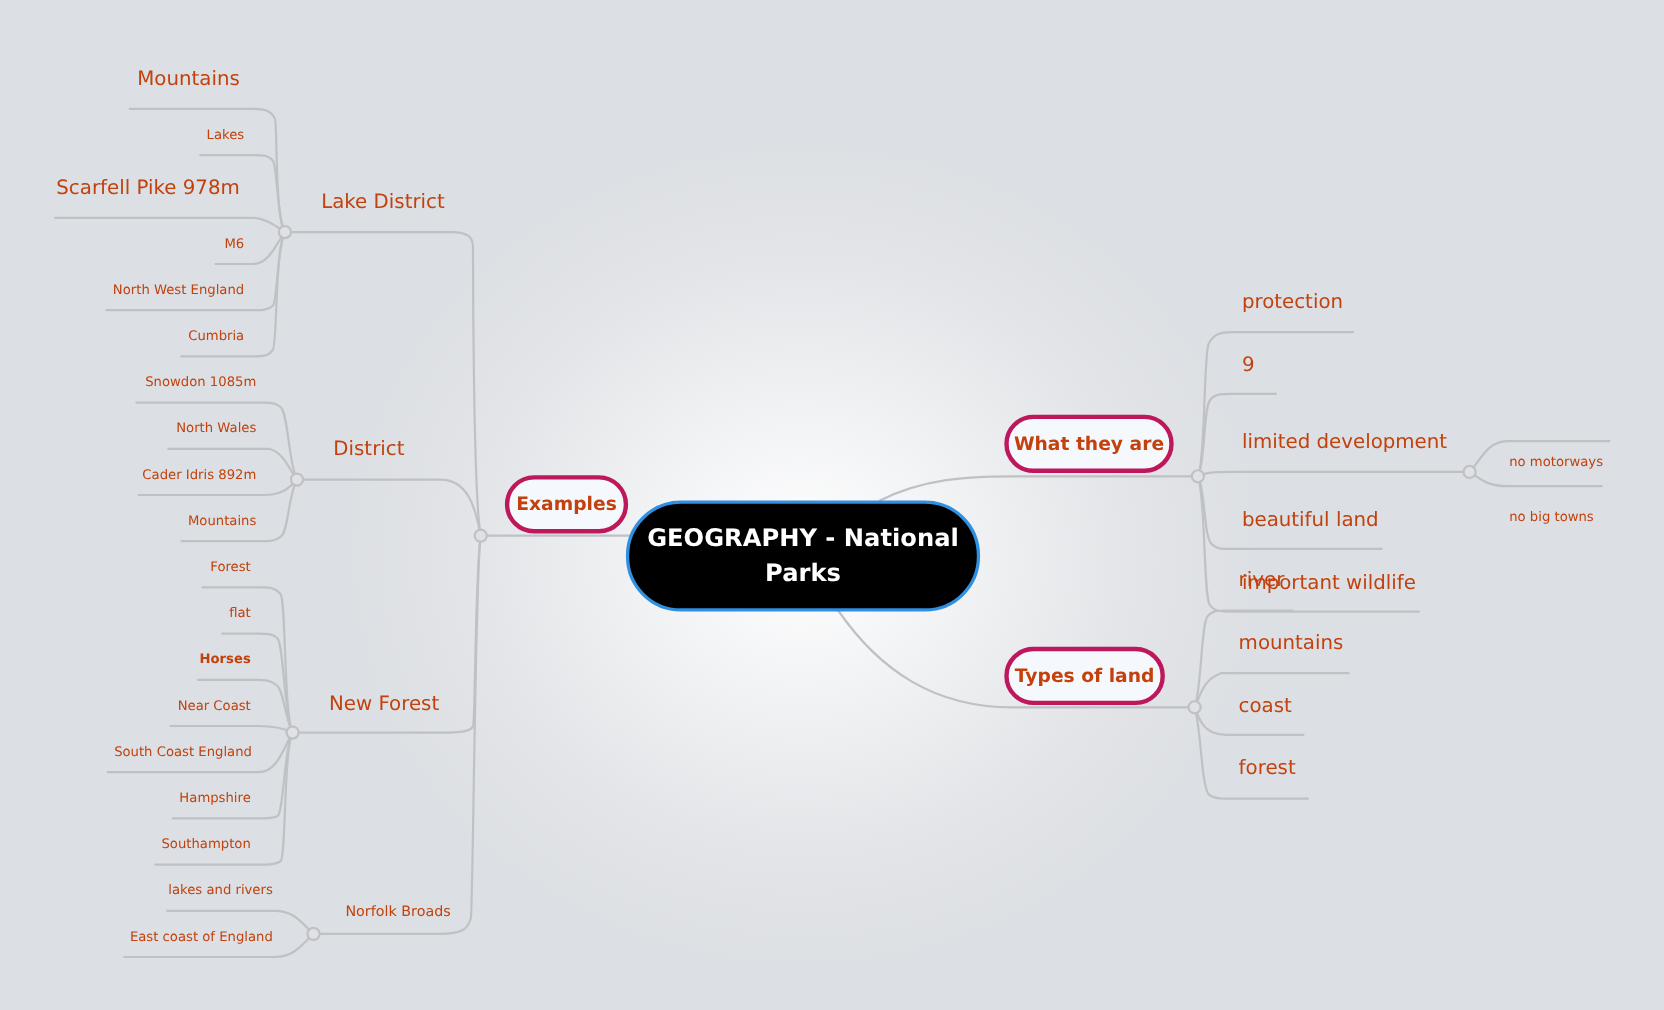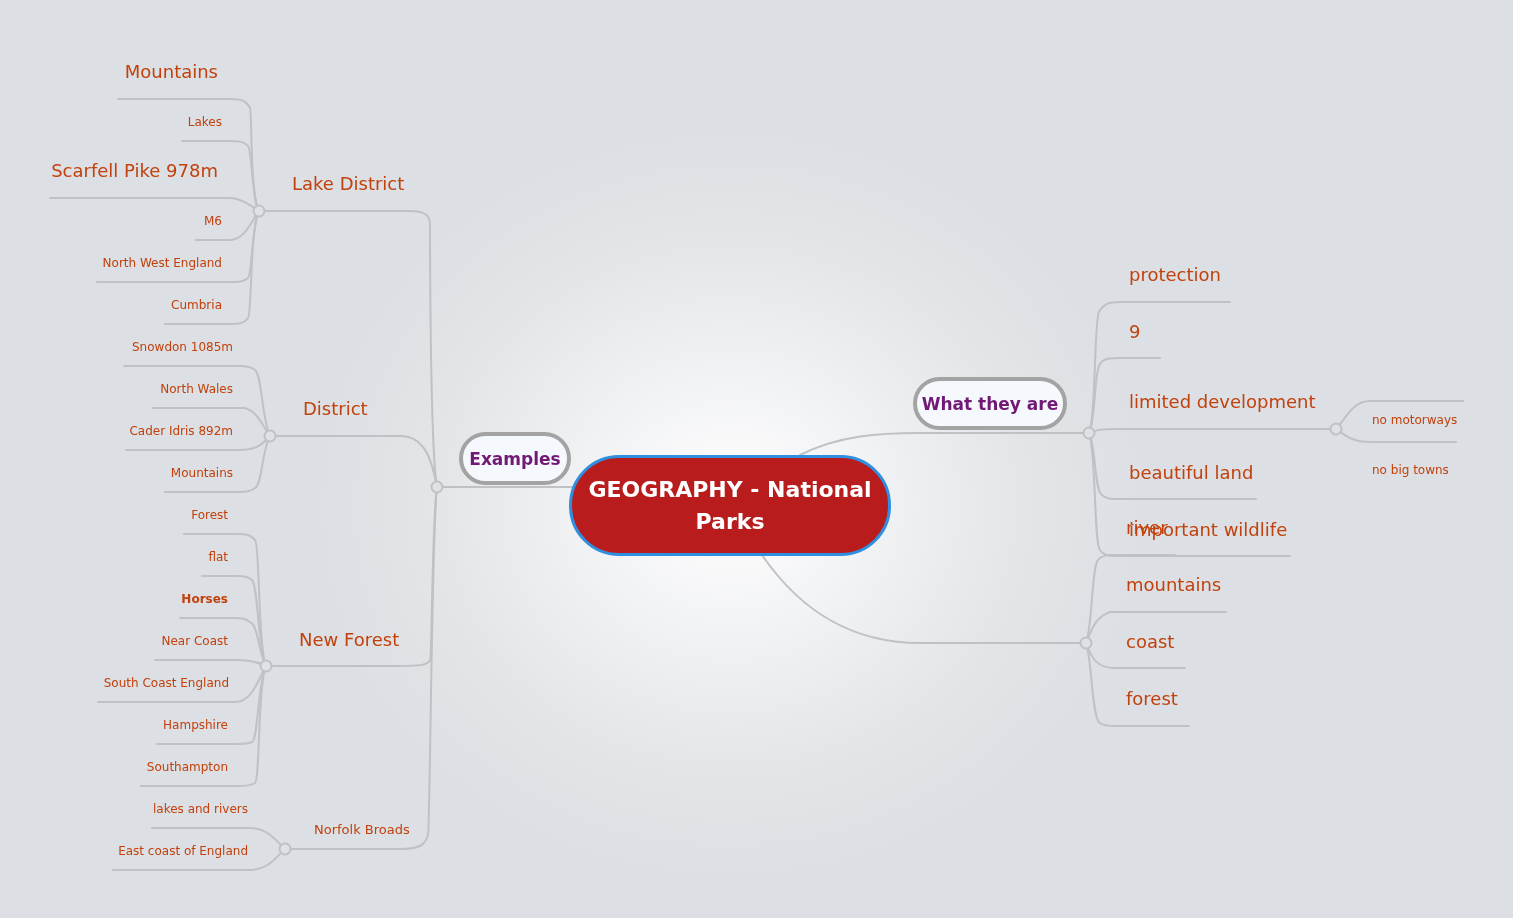--- a/index.html
+++ b/index.html
@@ -47,41 +47,41 @@
     .label.right { text-align: right; }
     .label.sz-lg { font-size: 18px; }
     .label.sz-sm { font-size: 13px; }
     .label.sz-xs { font-size: 12px; }
 
     .central {
       position: absolute;
       left: 569px; top: 455px;
       width: 322px; height: 101px;
       box-sizing: border-box;
-      background: #b91c1c;
+      background: #000000;
       border: 3px solid #2f8fe0;
       border-radius: 50px;
       color: #ffffff;
       font-weight: bold;
       font-size: 22px;
       line-height: 32px;
       text-align: center;
       display: flex;
       align-items: center;
       justify-content: center;
       padding: 0 12px;
       font-family: "DejaVu Sans", "Liberation Sans", sans-serif;
     }
     .branch {
       position: absolute;
       box-sizing: border-box;
       background: #f5f8fd;
-      border: 4px solid #a3a3a3;
+      border: 4px solid #be185d;
       border-radius: 28px;
-      color: #701a75;
+      color: #c2410c;
       font-weight: bold;
       font-size: 17px;
       display: flex;
       align-items: center;
       justify-content: center;
       font-family: "DejaVu Sans", "Liberation Sans", sans-serif;
       white-space: nowrap;
     }
   </style>
 </head>
@@ -152,20 +152,23 @@
   <div class="central">
     <span>GEOGRAPHY - National Parks</span>
   </div>
 
   <div class="branch" style="left:459px; top:432px; width:112px; height:53px;">
     <span>Examples</span>
   </div>
   <div class="branch" style="left:913px; top:377px; width:154px; height:53px;">
     <span>What they are</span>
   </div>
+  <div class="branch" style="left:913px; top:588px; width:146px; height:53px;">
+    <span>Types of land</span>
+  </div>
 
   <div class="label sz-lg" style="left:292px; top:175px;">Lake District</div>
   <div class="label sz-lg" style="left:303px; top:400px;">District</div>
   <div class="label sz-lg" style="left:299px; top:631px;">New Forest</div>
   <div class="label sz-sm" style="left:314px; top:823px;">Norfolk Broads</div>
 
   <div class="label sz-lg right" style="right:1295px; top:63px;">Mountains</div>
   <div class="label sz-xs right" style="right:1291px; top:116px;">Lakes</div>
   <div class="label sz-lg right" style="right:1295px; top:162px;">Scarfell Pike 978m</div>
   <div class="label sz-xs right" style="right:1291px; top:215px;">M6</div>

